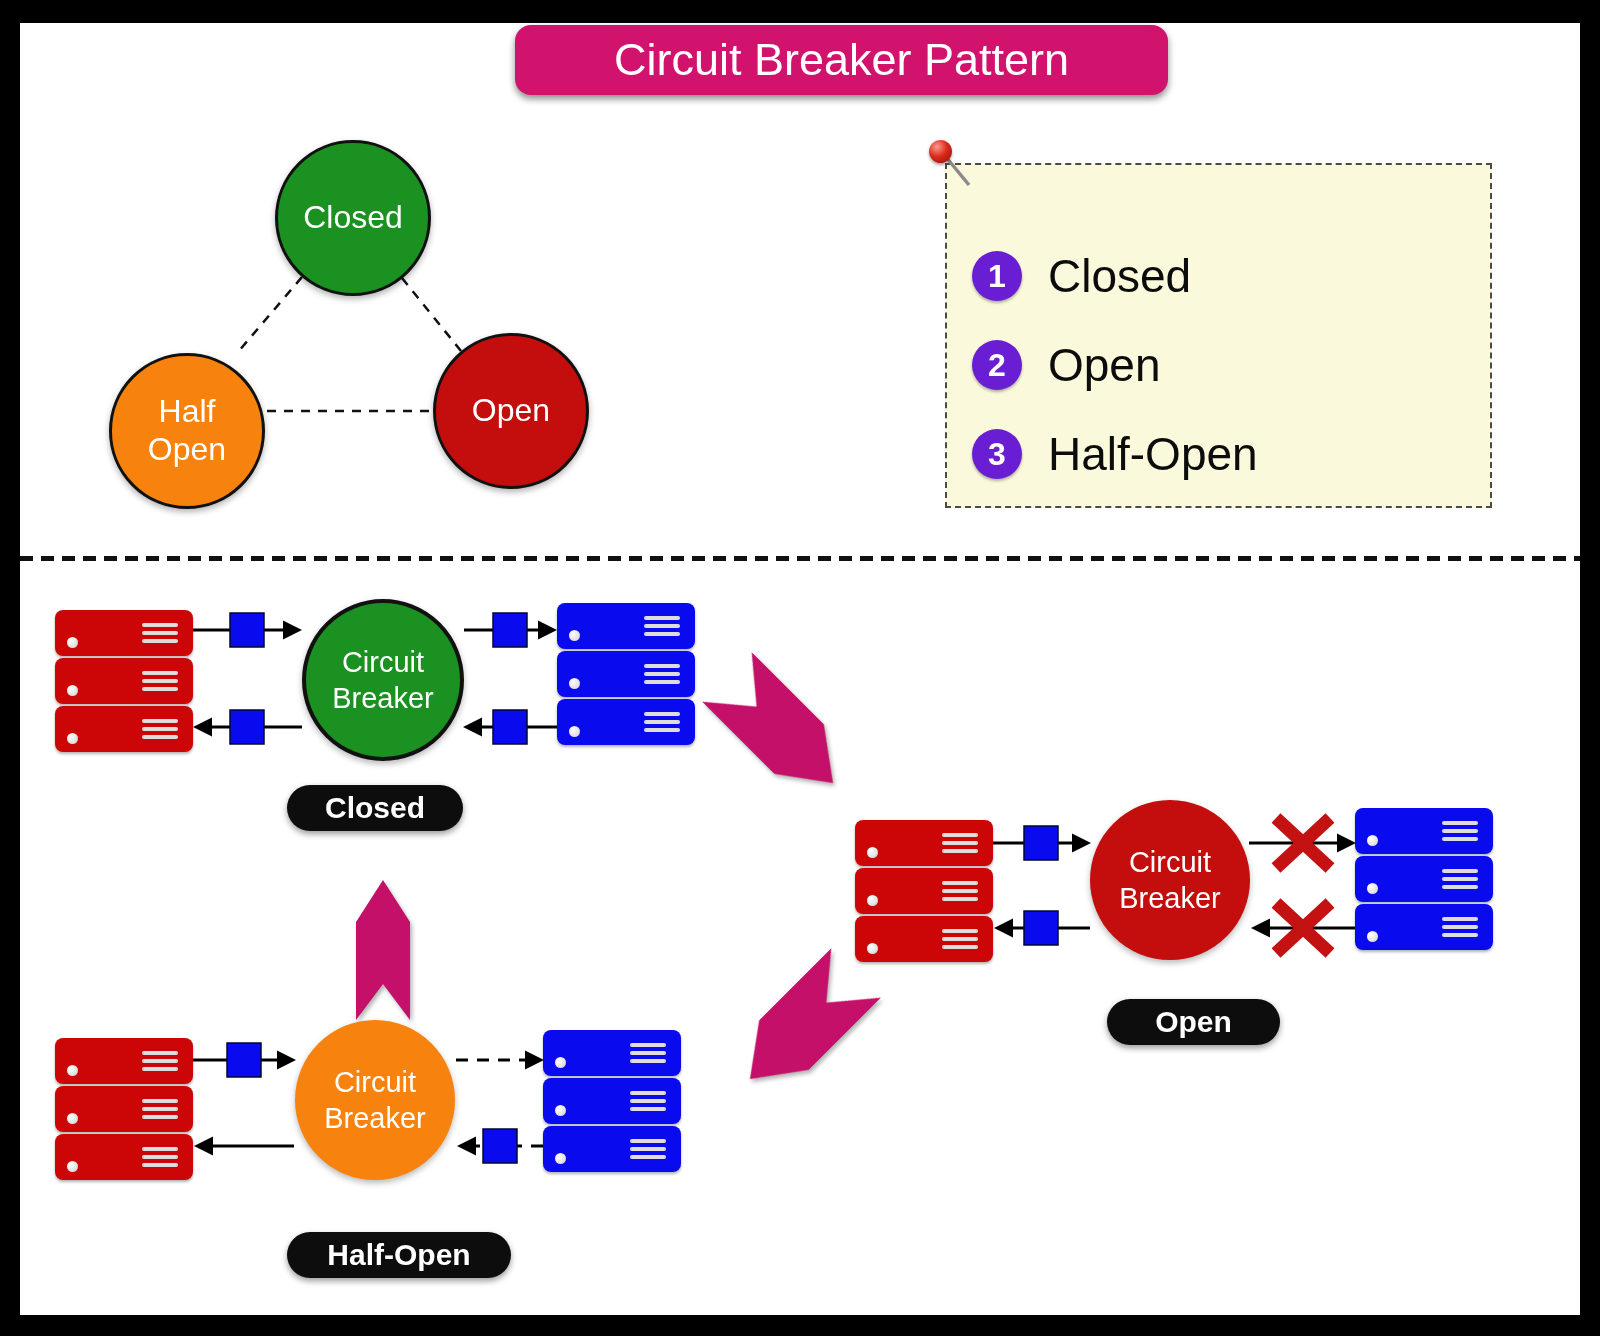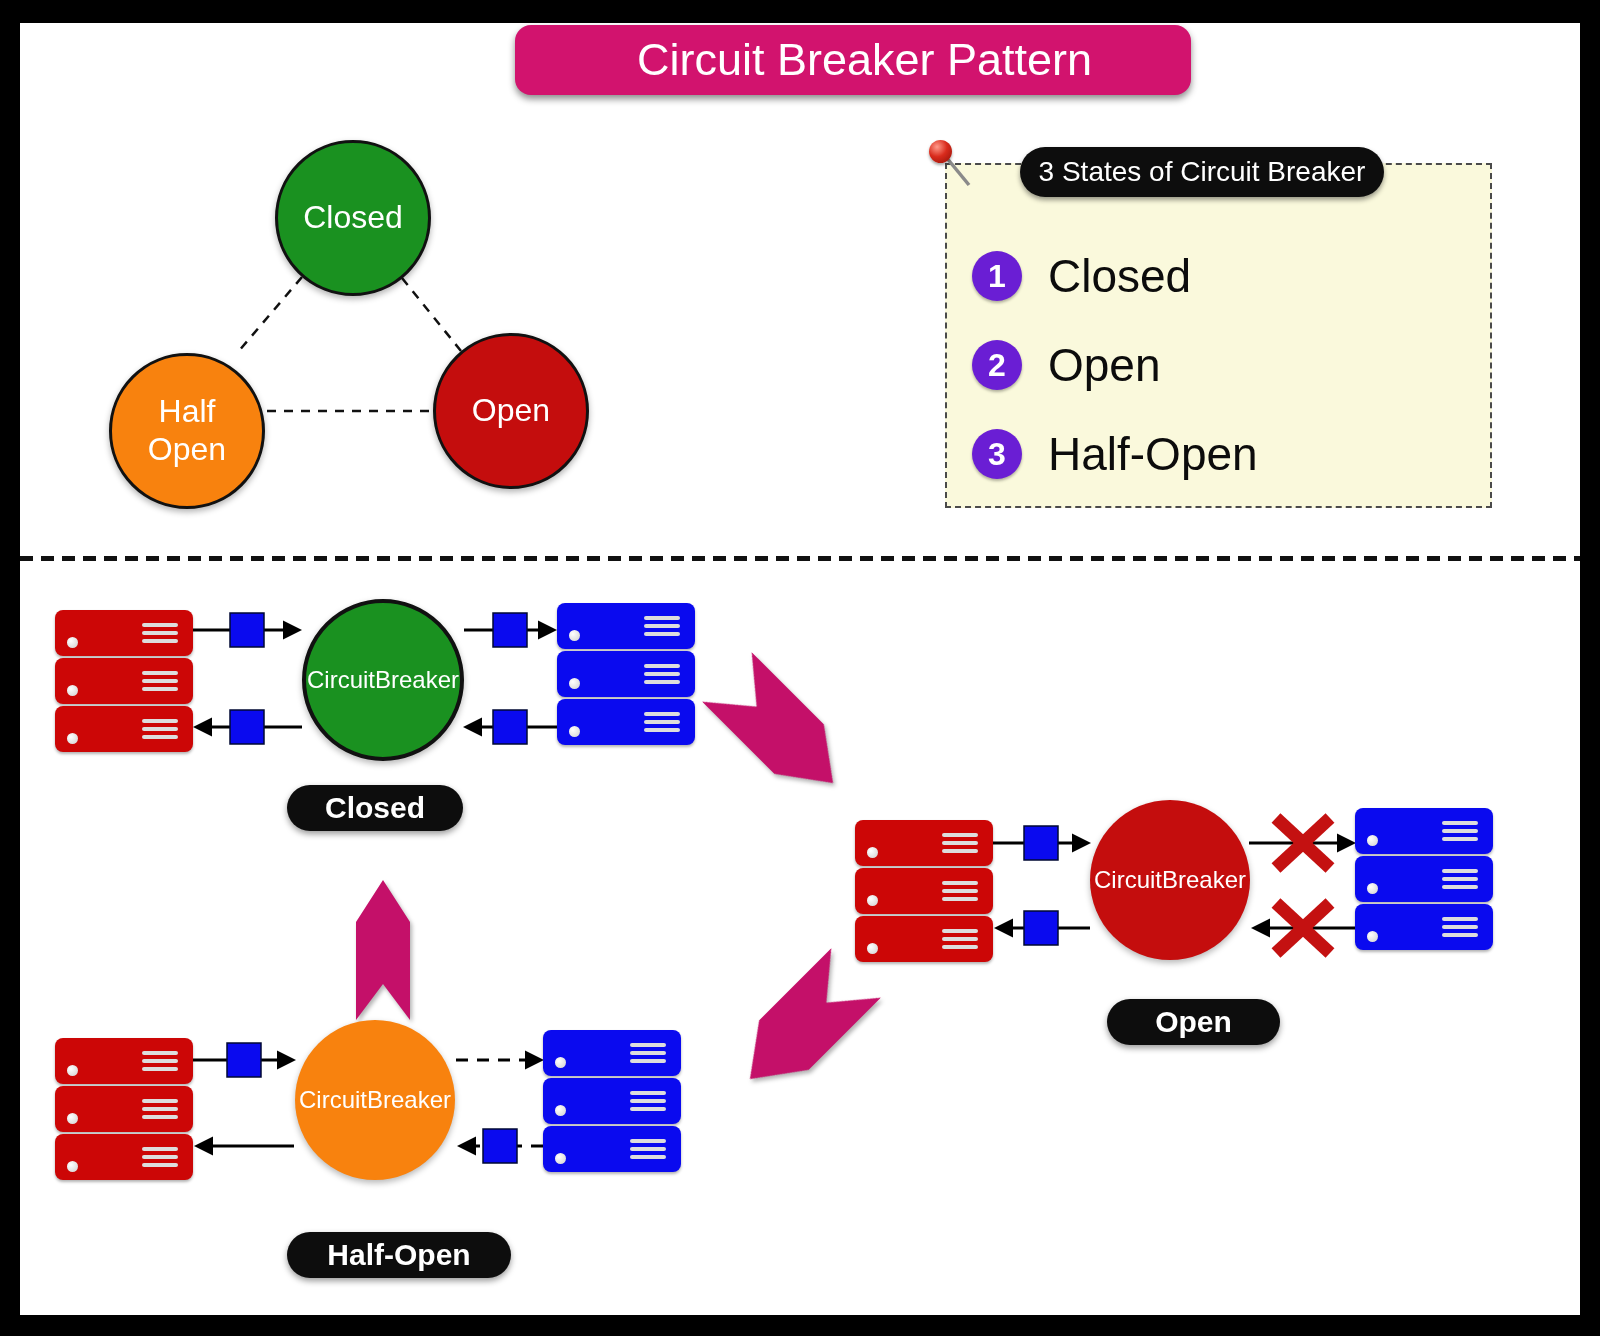--- a/index.html
+++ b/index.html
@@ -4,21 +4,21 @@
 <style>
   html,body{margin:0;padding:0;background:#000;width:1600px;height:1336px;overflow:hidden;
     font-family:"Liberation Sans","DejaVu Sans",sans-serif;}
   .page{position:relative;width:1600px;height:1336px;background:#000;}
   .canvas{position:absolute;left:20px;top:23px;width:1560px;height:1292px;background:#fff;}
   .abs{position:absolute;}
   #wires{position:absolute;left:0;top:0;}
 
   .title-pill{position:absolute;left:515px;top:25px;width:653px;height:70px;background:#D2136E;
     border-radius:16px;color:#fff;font-size:45px;display:flex;align-items:center;justify-content:center;
-    box-shadow:0 4px 7px rgba(0,0,0,.45);padding-left:23px;}
+    box-shadow:0 4px 7px rgba(0,0,0,.45);}
 
   .state-circle{position:absolute;width:156px;height:156px;border-radius:50%;border:3px solid #111;
     box-sizing:border-box;display:flex;flex-direction:column;align-items:center;justify-content:center;
     color:#fff;font-size:32px;line-height:1.18;box-shadow:0 3px 6px rgba(0,0,0,.3);text-align:center;}
 
   .note{position:absolute;left:945px;top:163px;width:547px;height:345px;background:#FAF9DC;
     border:2px dashed #4a4a4a;box-sizing:border-box;}
   .note-pill{position:absolute;left:1020px;top:147px;width:364px;height:50px;background:#0D0D0D;
     border-radius:25px;color:#fff;font-size:28px;display:flex;align-items:center;justify-content:center;
     box-shadow:0 3px 5px rgba(0,0,0,.4);}
@@ -37,21 +37,21 @@
   .server{position:absolute;width:138px;height:46px;border-radius:8px;box-shadow:0 2px 3px rgba(0,0,0,.3);}
   .server.red{background:#CC0606;}
   .server.blue{background:#0A0AEF;}
   .server .dot{position:absolute;left:12px;bottom:8px;width:11px;height:11px;border-radius:50%;
     background:radial-gradient(circle at 35% 35%,#ffffff,#cfcfcf);}
   .server .vents{position:absolute;right:15px;top:50%;transform:translateY(-50%);display:flex;
     flex-direction:column;gap:4px;}
   .server .vents i{display:block;width:36px;height:4px;border-radius:2px;background:#DDDDDD;}
 
   .breaker-circle{position:absolute;width:160px;height:160px;border-radius:50%;box-sizing:border-box;
-    display:flex;flex-direction:row;align-items:center;justify-content:center;color:#fff;font-size:24px;
+    display:flex;flex-direction:column;align-items:center;justify-content:center;color:#fff;font-size:29px;
     line-height:1.25;box-shadow:0 3px 6px rgba(0,0,0,.28);text-align:right;}
   .breaker-circle.outlined{width:162px;height:162px;border:4px solid #111;}
 
   .state-pill{position:absolute;background:#0D0D0D;color:#fff;border-radius:23px;font-size:30px;
     font-weight:bold;display:flex;align-items:center;justify-content:center;box-shadow:0 3px 6px rgba(0,0,0,.4);}
 </style>
 </head>
 <body>
 
 <div class="page">
@@ -144,21 +144,20 @@
   </div>
   <div class="state-circle" style="left:109px;top:353px;background:#F8820E;">
     <span>Half</span>
     <span>Open</span>
   </div>
   <div class="state-circle" style="left:433px;top:333px;background:#C40D0D;">
     <span>Open</span>
   </div>
 
   <div class="note"></div>
-  <div class="note-pill">3 States of Circuit Breaker</div>
   <div class="note-items">
     <div class="note-item">
       <div class="num-badge">1</div>
       <div class="note-label">Closed</div>
     </div>
     <div class="note-item">
       <div class="num-badge">2</div>
       <div class="note-label">Open</div>
     </div>
     <div class="note-item">

